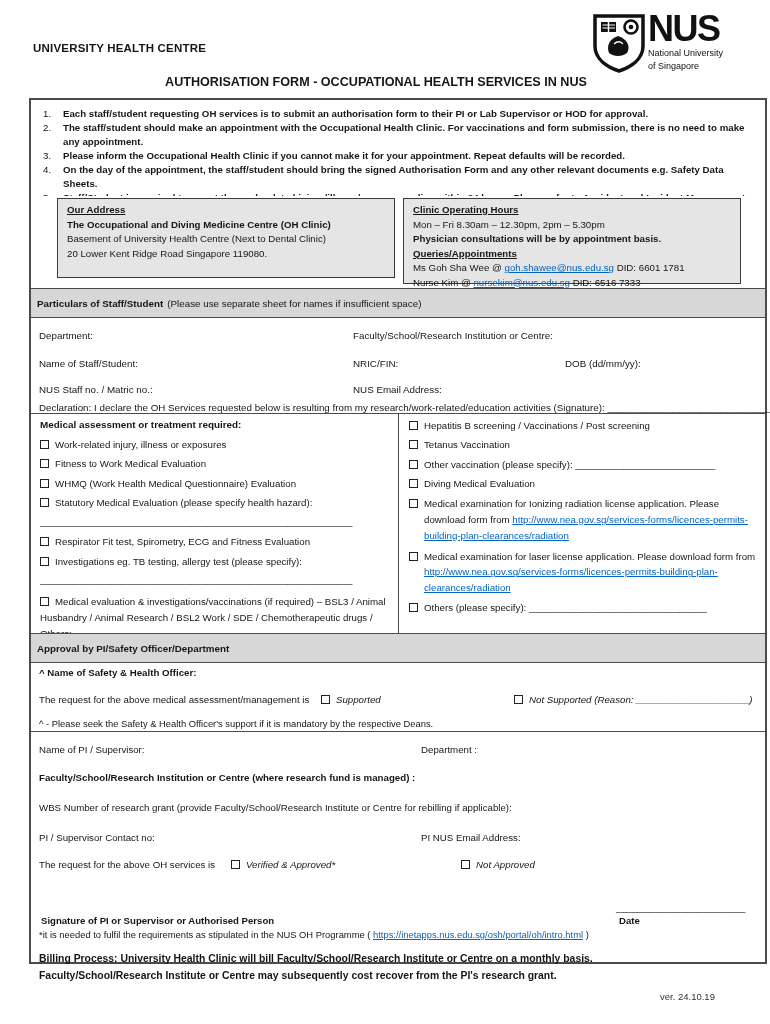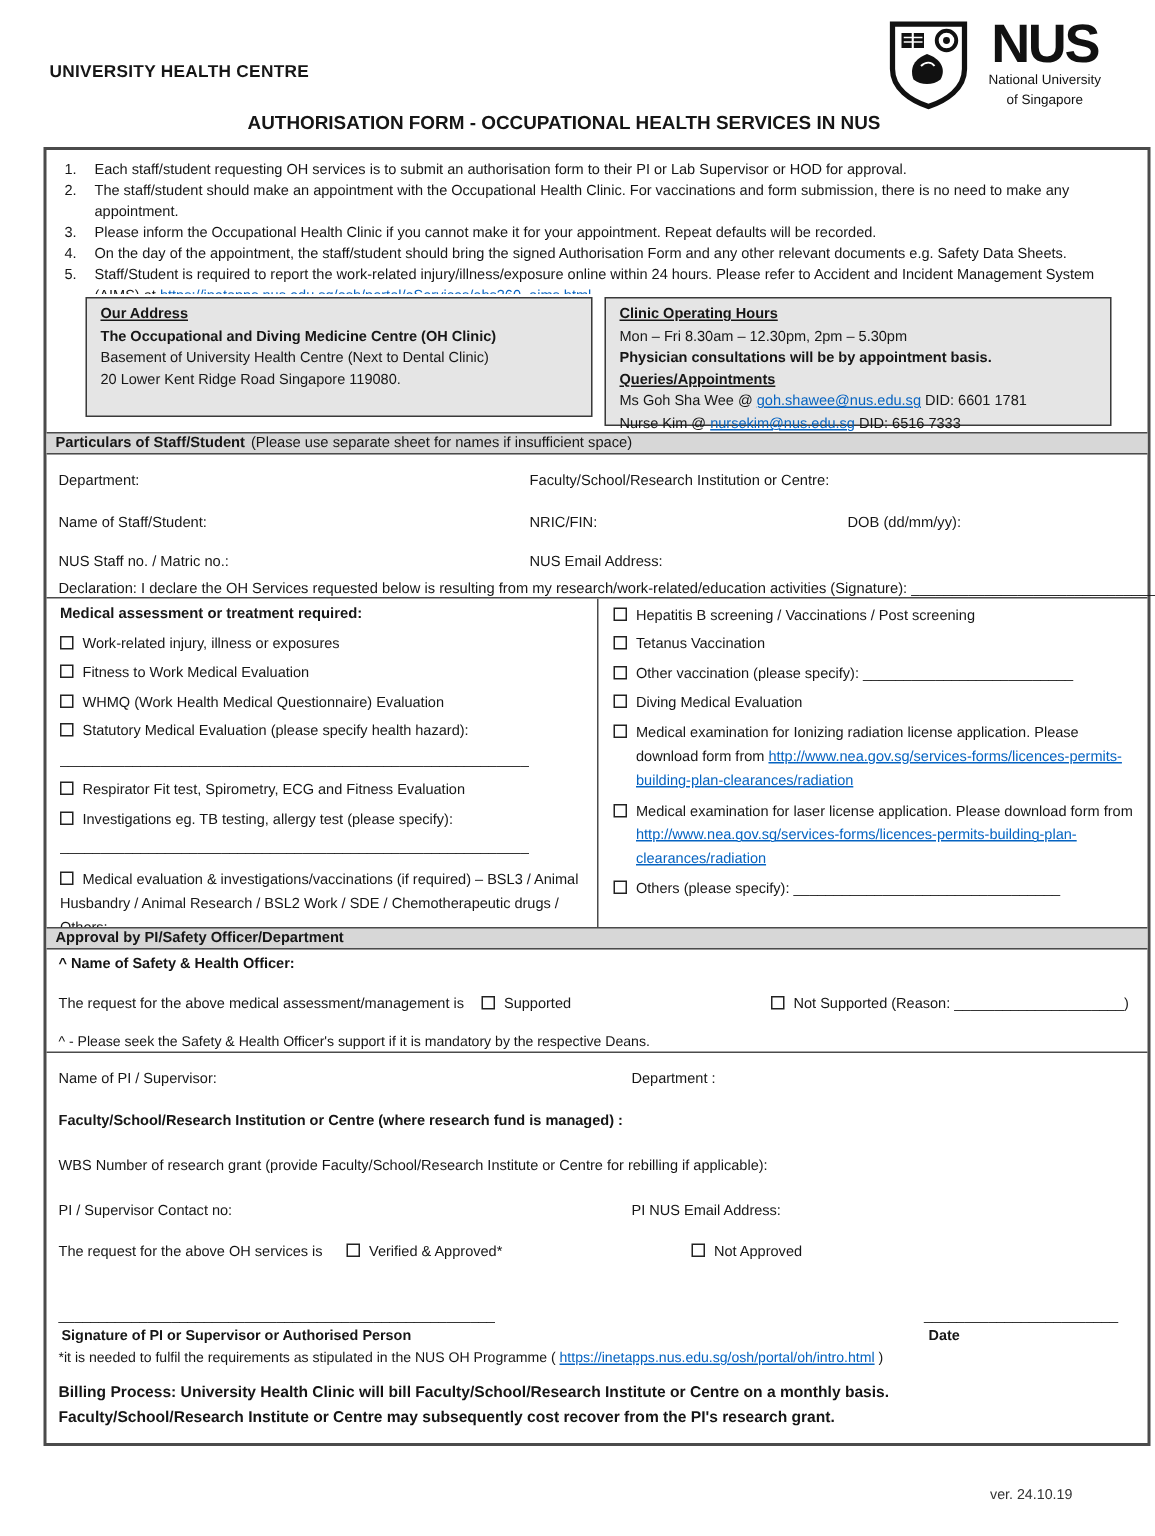--- a/index.html
+++ b/index.html
@@ -4,59 +4,59 @@
 <style>
   * { box-sizing: border-box; }
   html,body { margin:0; padding:0; }
   body {
     width:770px; height:1024px; position:relative;
     background:#ffffff; color:#161616;
     font-family:"Liberation Sans", sans-serif;
     font-size:9.7px;
   }
   .org-title { position:absolute; top:42px; left:33px; font-weight:bold; font-size:11.5px; letter-spacing:.2px; }
-  .logo { position:absolute; top:14px; left:592px; display:flex; gap:13px; align-items:flex-start;text-align:center; }
+  .logo { position:absolute; top:14px; left:592px; display:flex; gap:2px; align-items:flex-start; }
   .logo-text .acro { font-weight:bold; font-size:36px; line-height:.85; letter-spacing:-1.5px; color:#111; }
   .logo-text .sub { font-size:9px; line-height:1.2; margin-top:3px; color:#111; }
   .doc-title { position:absolute; top:75px; left:0; width:752px; text-align:center; font-weight:bold; font-size:12.6px; }
 
   .form-box { position:absolute; top:98px; left:29px; width:738px; height:866px; border:2px solid #4b4b4b; background:#fff; }
 
   .sec-instructions { height:96px; padding:7px 10px 0 12px; line-height:1.44; overflow:hidden; }
   .irow { display:flex; }
   .inum { width:20px; flex:none; }
-  .itxt { flex:1; }
+  .itxt { flex:1;font-weight:bold; }
 
   .sec-boxes { height:92px; padding:2px 24px 0 26px; display:flex; justify-content:space-between; overflow:hidden; }
   .info-box { border:1.5px solid #3a3a3a; padding:4px 9px; line-height:1.5; background:#e5e5e5; }
   .addr-box { width:338px; height:80px; }
   .clinic-box { width:338px; height:86px; }
   .bu { font-weight:bold; text-decoration:underline; }
   .b  { font-weight:bold; }
 
-  .bar { height:15px; background:#d7d7d7; border-top:1.5px solid #4b4b4b; border-bottom:1px solid #4b4b4b; padding:0 6px; display:flex; align-items:center; font-size:9.8px; }
+  .bar { height:30px; background:#d7d7d7; border-top:1.5px solid #4b4b4b; border-bottom:1px solid #4b4b4b; padding:0 6px; display:flex; align-items:center; font-size:9.8px; }
   .bar .note { font-weight:normal; margin-left:4px; }
 
   .sec-particulars { position:relative; height:95px; font-size:9.8px; }
   .abs { position:absolute; white-space:nowrap; }
 
   .sec-medical { height:220px; border-top:1px solid #4b4b4b; display:flex; overflow:hidden; }
   .med-left  { width:368px; border-right:1px solid #4b4b4b; padding:5px 9px 0 9px; }
   .med-right { flex:1; padding:5px 9px 0 10px; }
   .med-title { font-weight:bold; font-size:9.9px; margin-bottom:8px; }
   .ci { margin-bottom:5.5px; line-height:1.42; }
   .ci.multi { line-height:1.62; }
   .ci.hang { padding-left:15px; text-indent:-15px; }
   .ci.tall { line-height:1.62; }
   .cb { display:inline-block; width:9px; height:9px; border:1.3px solid #222; background:#fff; vertical-align:-1px; margin-right:6px; text-indent:0; }
   .blank { display:block; margin:5px 0 7px 0; white-space:nowrap; overflow:hidden; }
 
   .sec-safety { position:relative; height:68px; overflow:hidden;text-align:center; }
   .sec-pi { position:relative; height:258px; border-top:1px solid #4b4b4b; overflow:hidden; }
-  .cbgroup { white-space:nowrap; }
+  .cbgroup { white-space:nowrap;font-style:italic; }
   .lnk { color:#0563c1; text-decoration:underline; cursor:pointer; }
   .bill { font-weight:bold; font-size:10.4px; }
   .version { position:absolute; top:991px; left:660px; font-size:9.5px; color:#333; }
   .sig-label { font-weight:bold; font-size:9.6px; }
   .small { font-size:9.4px; }
 </style>
 </head>
 <body>
 
 <div class="org-title">UNIVERSITY HEALTH CENTRE</div>
@@ -180,21 +180,20 @@
     <span class="abs" style="left:8px; top:12px;">Name of PI / Supervisor:</span>
     <span class="abs" style="left:390px; top:12px;">Department :</span>
     <span class="abs" style="left:8px; top:40px;font-weight:bold;">Faculty/School/Research Institution or Centre (where research fund is managed) :</span>
     <span class="abs" style="left:8px; top:70px;">WBS Number of research grant (provide Faculty/School/Research Institute or Centre for rebilling if applicable):</span>
     <span class="abs" style="left:8px; top:100px;">PI / Supervisor Contact no:</span>
     <span class="abs" style="left:390px; top:100px;">PI NUS Email Address:</span>
     <span class="abs" style="left:8px; top:127px;">The request for the above OH services is</span>
     <span class="abs cbgroup" style="left:200px; top:127px;"><span class="cb"></span><span>Verified &amp; Approved*</span></span>
     <span class="abs cbgroup" style="left:430px; top:127px;"><span class="cb"></span><span>Not Approved</span></span>
 
-    <span class="abs" style="left:8px; top:170px;">______________________________________________________</span>
     <span class="abs" style="left:585px; top:170px;">________________________</span>
     <span class="abs sig-label" style="left:10px; top:183px;">Signature of PI or Supervisor or Authorised Person</span>
     <span class="abs sig-label" style="left:588px; top:183px;">Date</span>
     <span class="abs small" style="left:8px; top:197px;"><span>*it is needed to fulfil the requirements as stipulated in the NUS OH Programme ( </span><span class="lnk">https://inetapps.nus.edu.sg/osh/portal/oh/intro.html</span><span> )</span></span>
 
     <span class="abs bill" style="left:8px; top:221px;">Billing Process: University Health Clinic will bill Faculty/School/Research Institute or Centre on a monthly basis.</span>
     <span class="abs bill" style="left:8px; top:238px;">Faculty/School/Research Institute or Centre may subsequently cost recover from the PI's research grant.</span>
   </div>
 
 </div>

